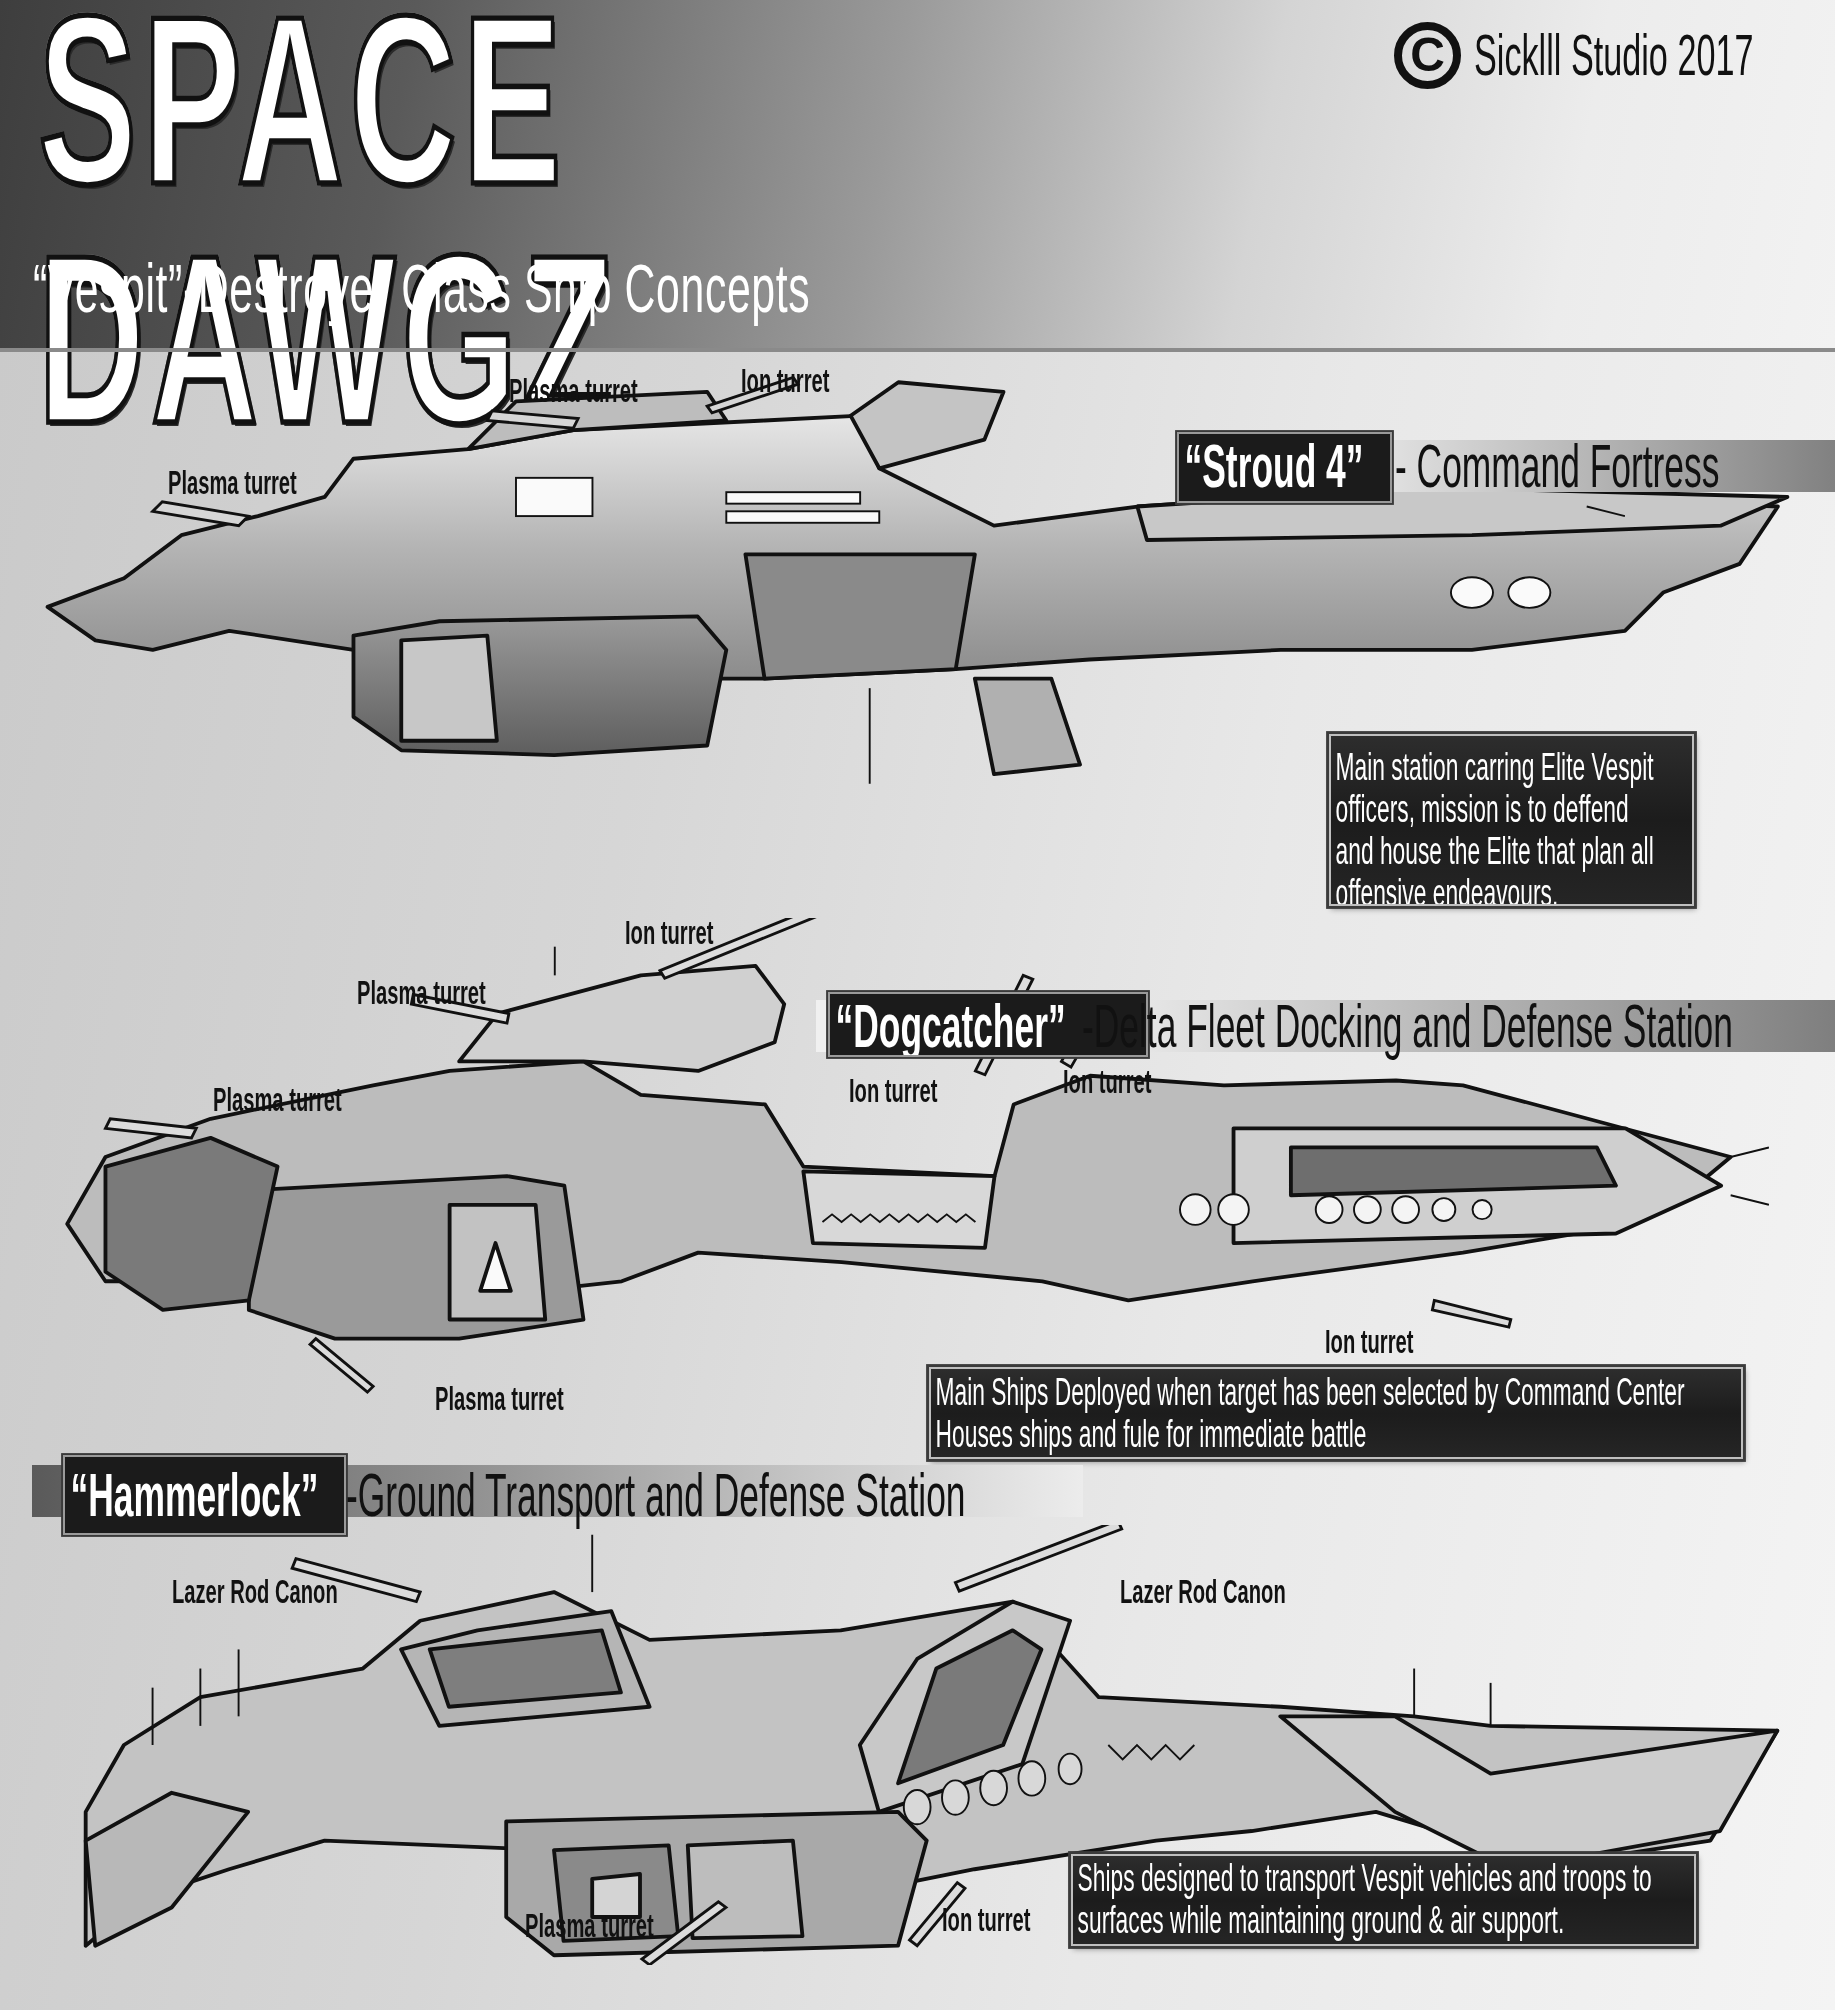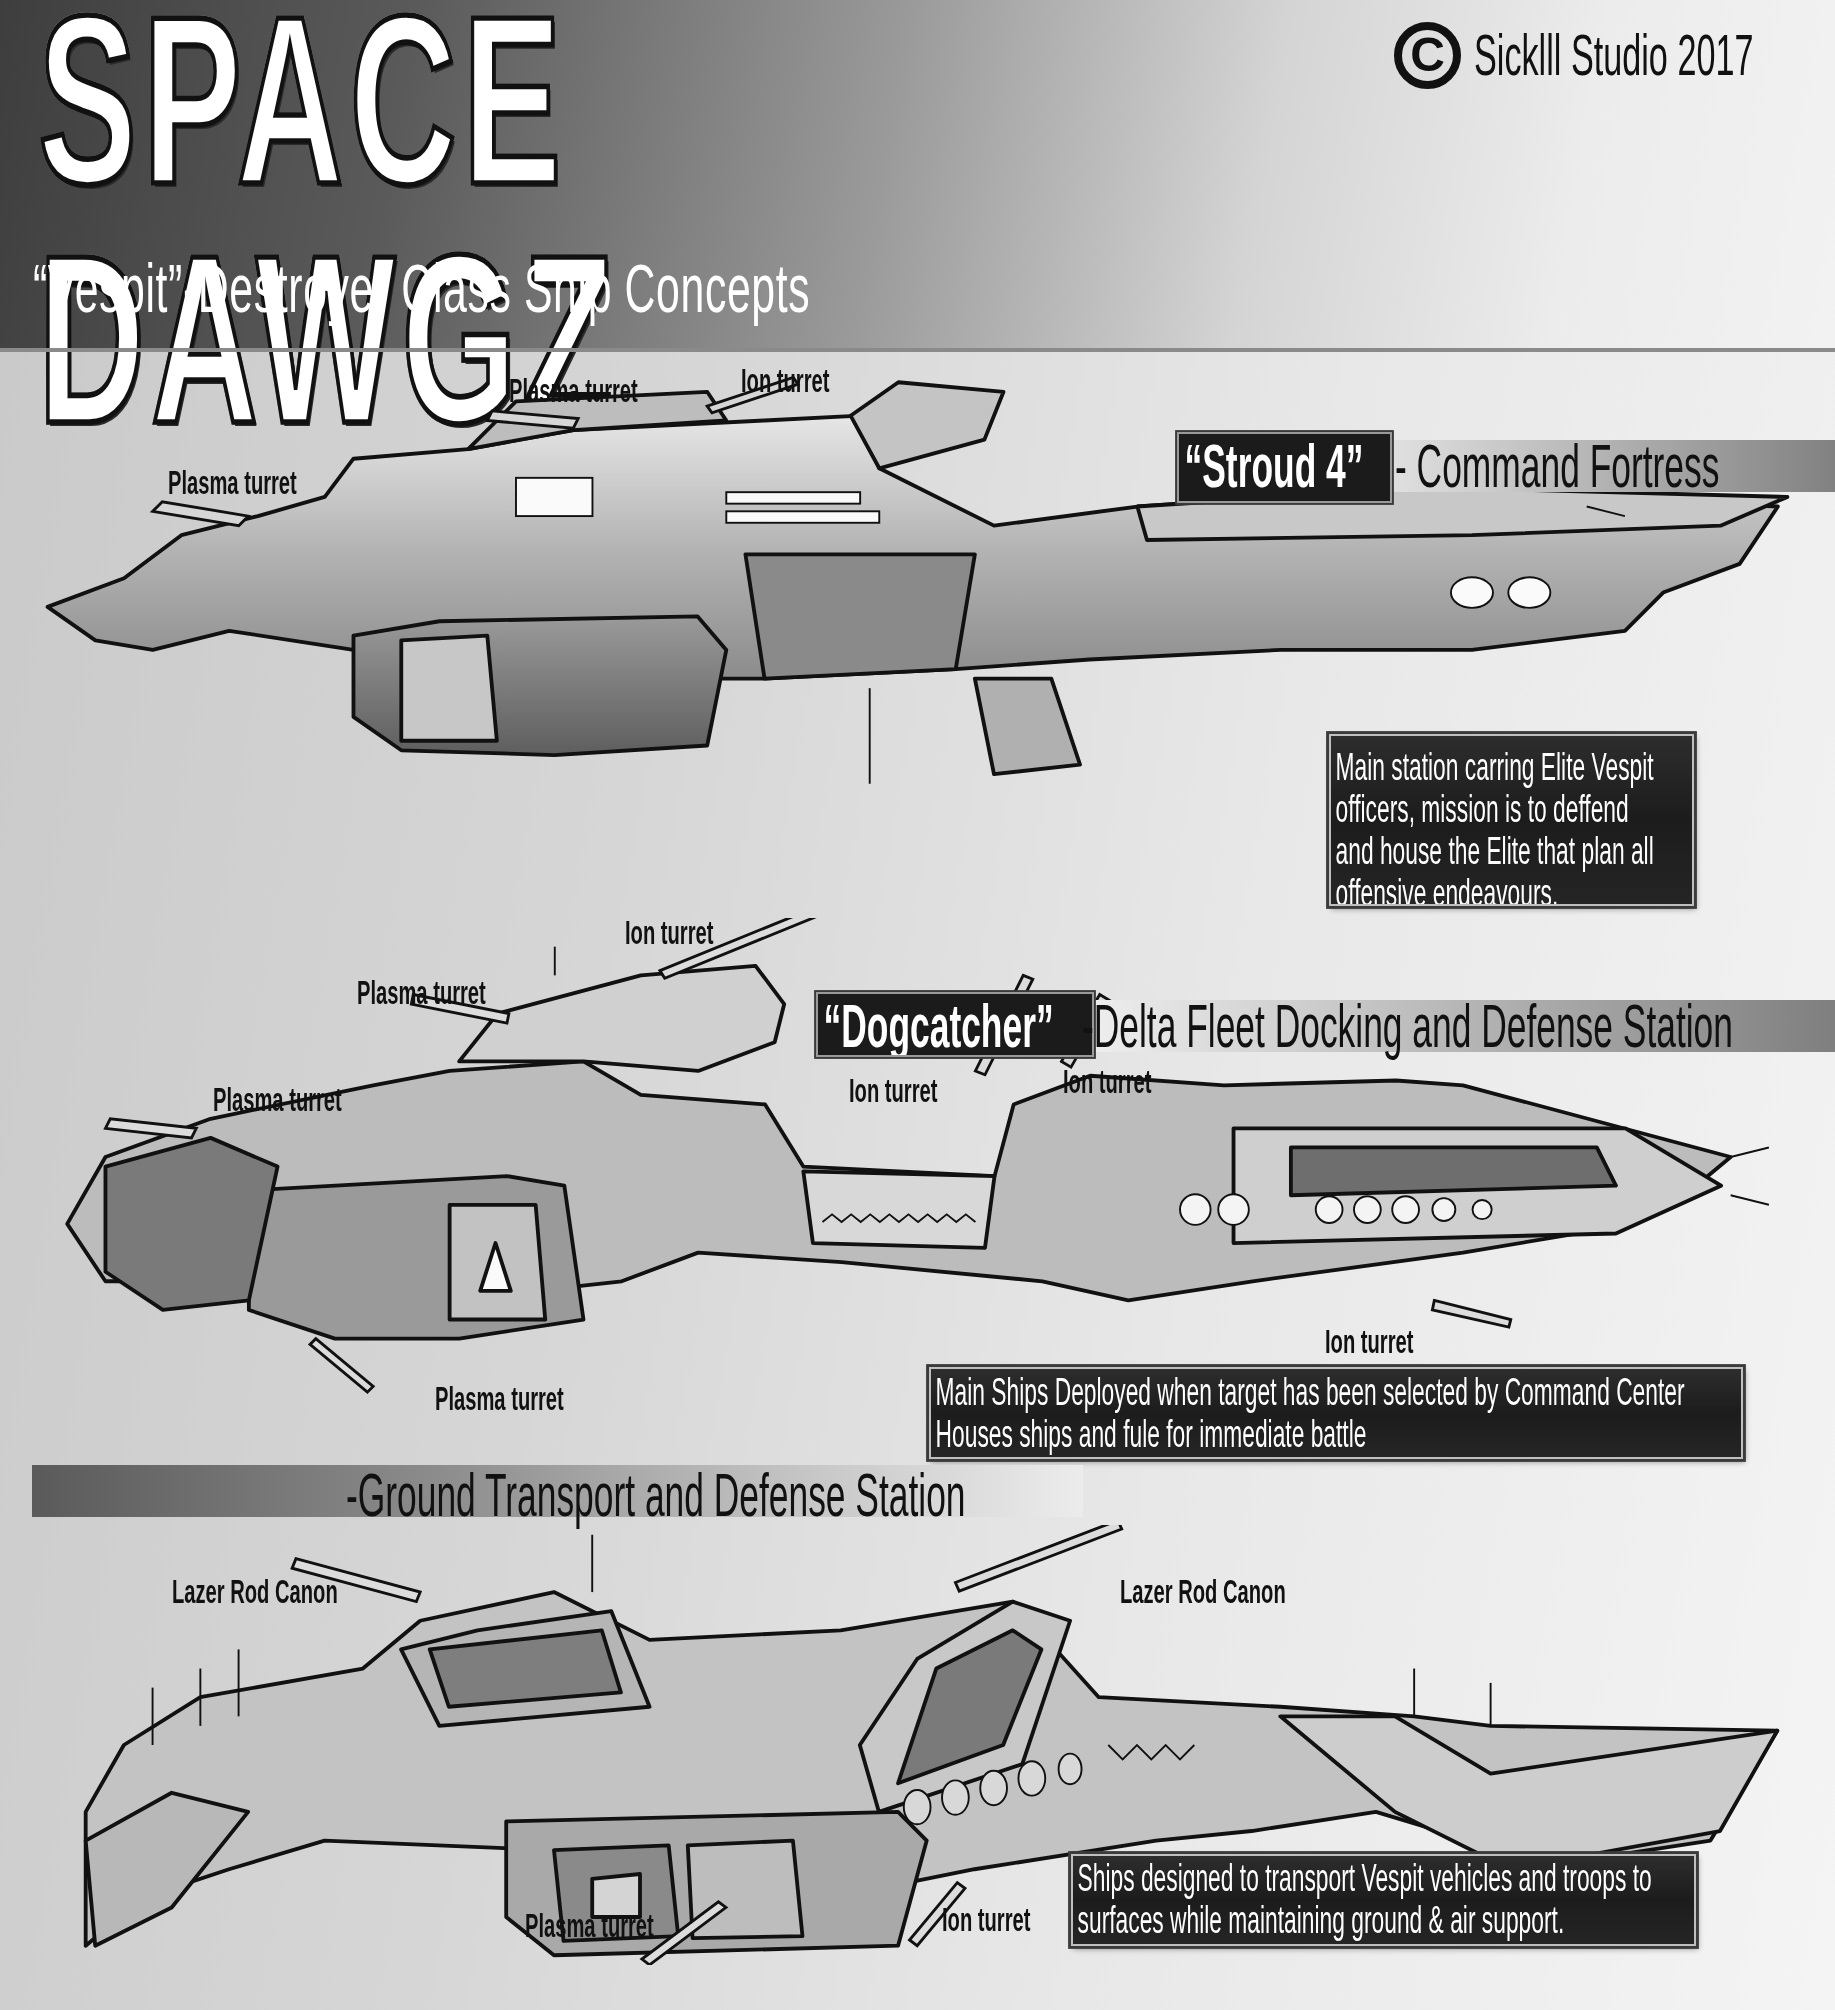--- a/index.html
+++ b/index.html
@@ -171,31 +171,32 @@
 <div class="label" style="left:625px;top:915px">Ion turret</div>
 <div class="label" style="left:357px;top:975px">Plasma turret</div>
 <div class="label" style="left:213px;top:1082px">Plasma turret</div>
 <div class="label" style="left:849px;top:1073px">Ion turret</div>
 <div class="label" style="left:1063px;top:1064px">Ion turret</div>
 <div class="label" style="left:1325px;top:1324px">Ion turret</div>
 <div class="label" style="left:435px;top:1381px">Plasma turret</div>
 
 <div class="banner" style="left:784px;top:992px;width:1051px">
   <div class="banner-bar" style="left:0;width:1051px;background:linear-gradient(90deg,#f0f0f0 25%,#b8b8b8 60%,#7a7a7a 100%)"></div>
-  <div class="banner-name" style="left:0;width:278px;height:65px"><span>“Dogcatcher”</span></div>
+  <div class="banner-name" style="left:12px;width:320px;height:65px"><span>“Dogcatcher”</span></div>
   <div class="banner-rest" style="left:266px">-Delta Fleet Docking and Defense Station</div>
 </div>
 
 <div class="desc" style="left:929px;top:1367px;width:814px;height:92px;padding-top:1.9px">
   <div>Main Ships Deployed when target has been selected by Command Center</div>
   <div>Houses ships and fule for immediate battle</div>
 </div>
 
 <div class="banner" style="left:0;top:1455px;width:1051px">
   <div class="banner-bar" style="left:0;top:9.6px;width:1051px;background:linear-gradient(90deg,#5a5a5a 0%,#8e8e8e 40%,#c8c8c8 75%,#ececec 100%)"></div>
+  <div class="banner-name" style="left:31px;width:283px;height:80px"><span style="line-height:76px">“Hammerlock”</span></div>
   <div class="banner-rest" style="left:314px;top:7.6px">-Ground Transport and Defense Station</div>
 </div>
 
 <svg class="ship" style="left:57px;top:1525px" width="1749" height="440" viewBox="0 0 1830 460">
   <g stroke="#111" stroke-width="4" stroke-linejoin="round">
 
     <path d="M30 300 L70 230 L150 180 L320 150 L380 100 L520 70 L620 120 L820 110 L1000 80 L1090 180 L1280 190 L1420 200 L1500 210 L1800 215 L1730 330 L1600 350 L1480 330 L1380 300 L1250 320 L1150 330 L960 360 L860 380 L760 370 L520 340 L280 330 L180 360 L90 390 L30 440 Z" fill="#c3c3c3"></path>
 
     <path d="M1280 200 L1400 200 L1500 260 L1800 215 L1740 320 L1520 360 L1400 300 Z" fill="#cdcdcd"></path>
 

